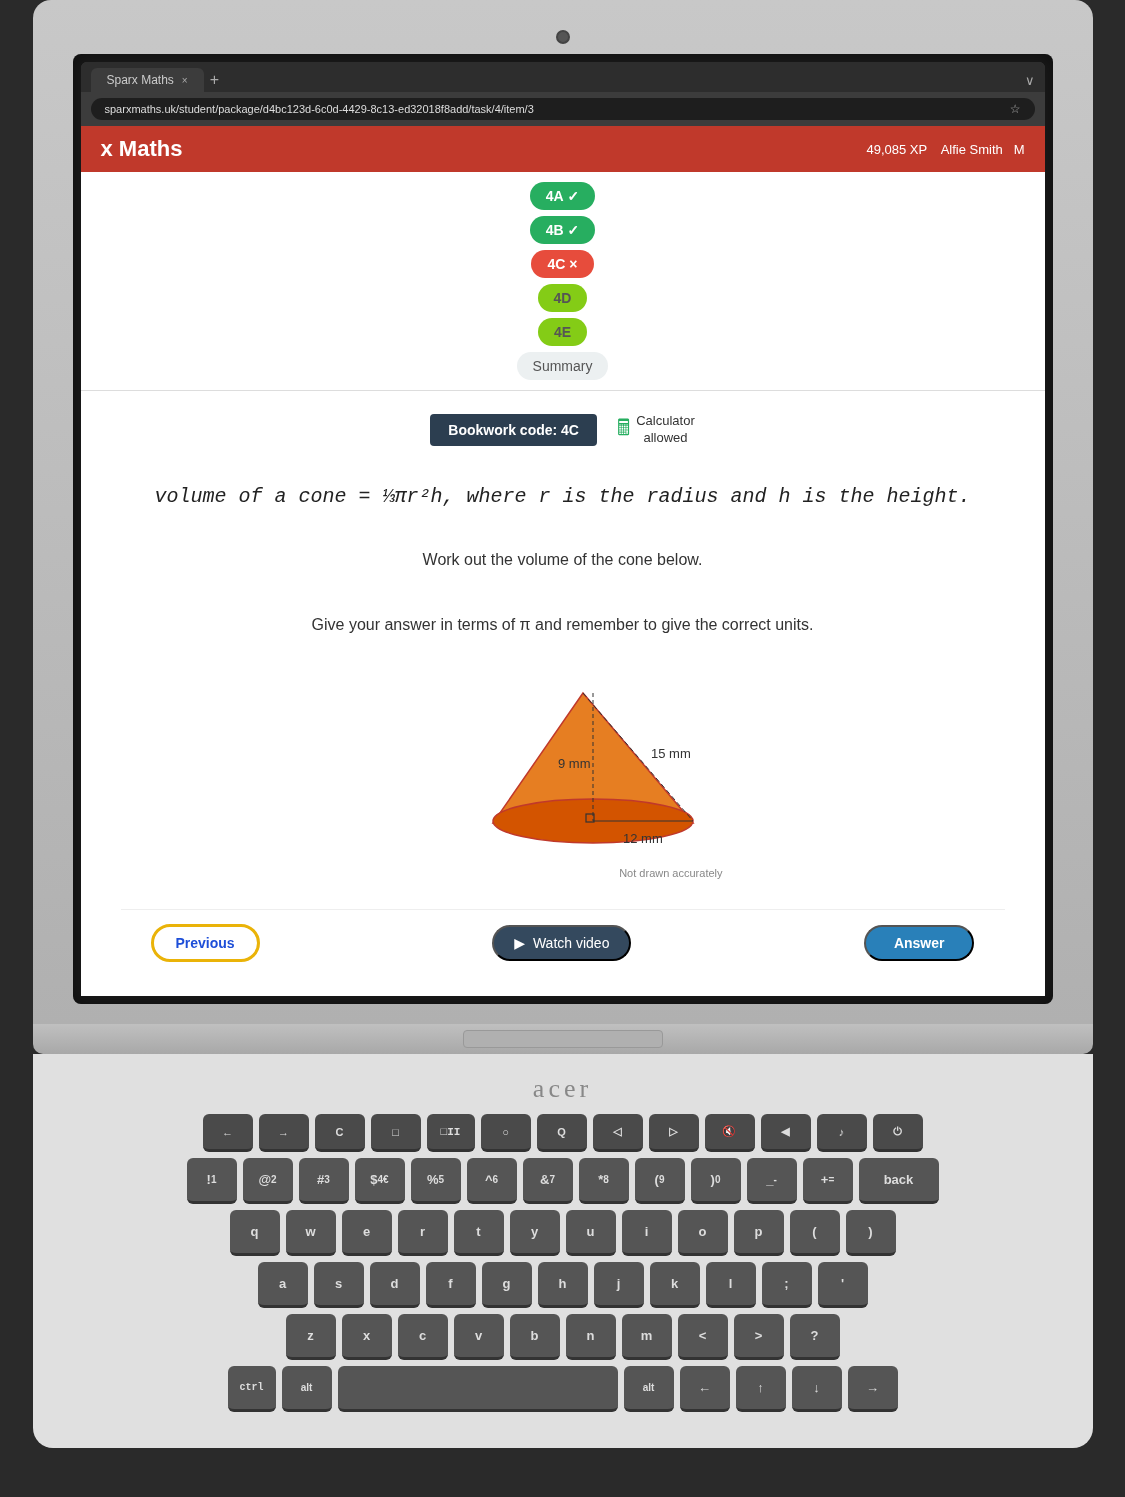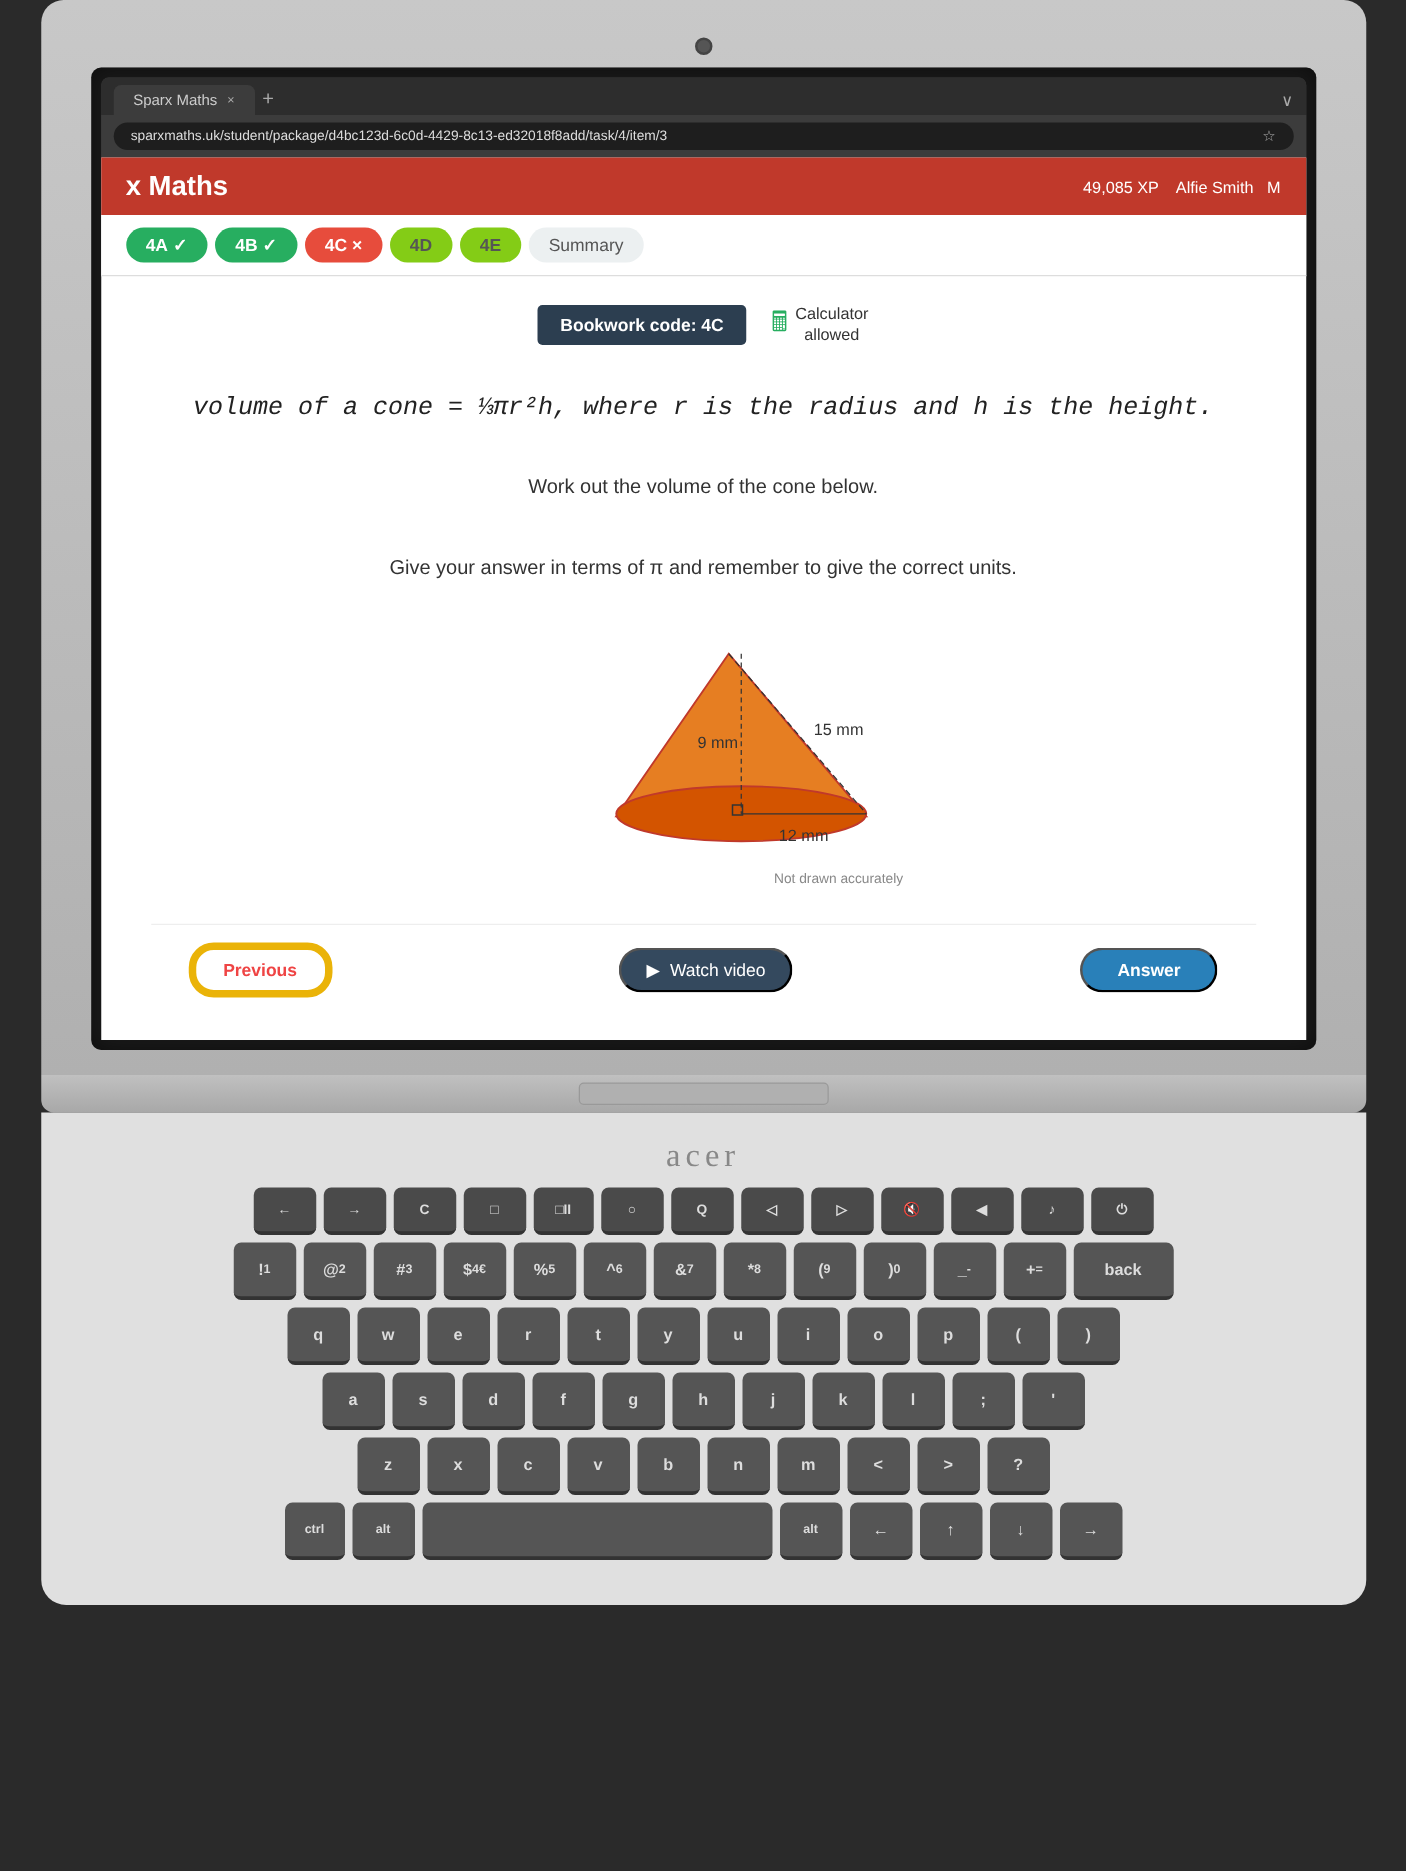--- a/index.html
+++ b/index.html
@@ -135,20 +135,21 @@
     }
 
     
     .nav-tabs {
       background: #fff;
       border-bottom: 1px solid #ddd;
       display: flex;
       align-items: center;
       padding: 10px 20px;
       gap: 6px;
+      flex-direction: column;
     }
 
     .nav-tab {
       padding: 6px 16px;
       border-radius: 20px;
       font-size: 14px;
       font-weight: bold;
       cursor: pointer;
       display: flex;
       align-items: center;
@@ -251,22 +252,22 @@
       display: flex;
       align-items: center;
       justify-content: space-between;
       padding: 14px 30px;
       border-top: 1px solid #eee;
       margin-top: 10px;
     }
 
     .prev-btn {
       background: white;
-      color: #ef4444;
-      border: 6px solid #eab308;
+      color: #1d4ed8;
+      border: 3px solid #eab308;
       padding: 8px 22px;
       border-radius: 20px;
       font-size: 14px;
       font-weight: bold;
       cursor: pointer;
     }
 
     .watch-video-btn {
       background: #34495e;
       color: white;
@@ -334,21 +335,21 @@
       display: flex;
       align-items: center;
       justify-content: center;
       font-size: 13px;
       font-weight: bold;
       border-bottom: 3px solid #333;
       cursor: pointer;
       flex-shrink: 0;
     }
 
-    .key.wide { width: 48px; }
+    .key.wide { width: 48px; font-family: Liberation Mono, monospace; }
     .key.space { width: 280px; }
     .key.backspace { width: 80px; }
     .key.fn-row {
       height: 38px;
       font-size: 11px;
       background: #4a4a4a;
     }
 
     .acer-logo {
       text-align: center;

